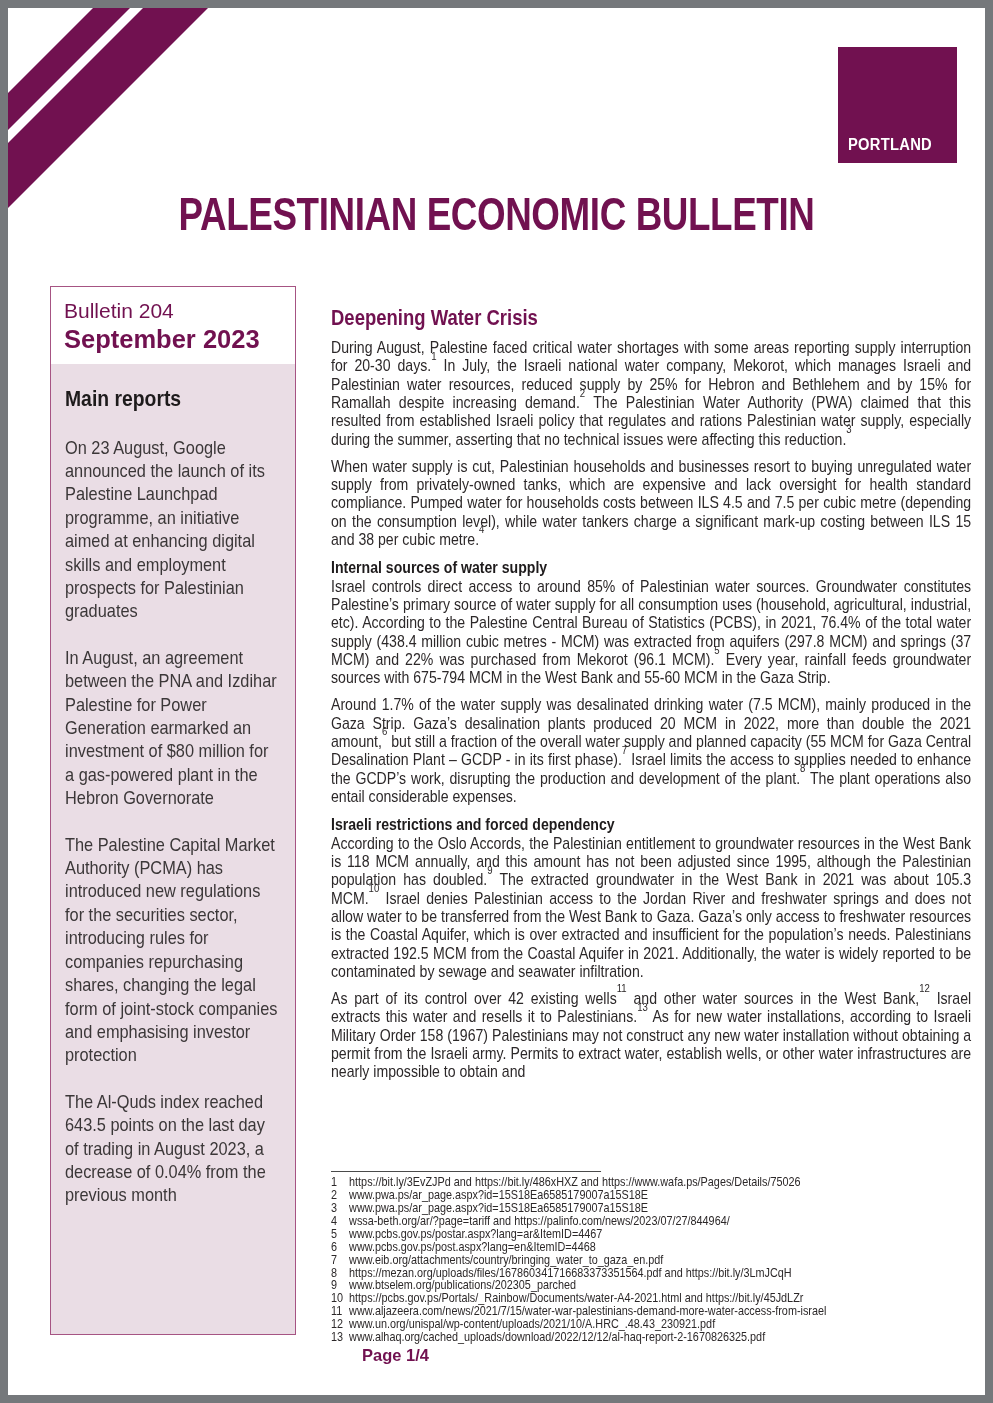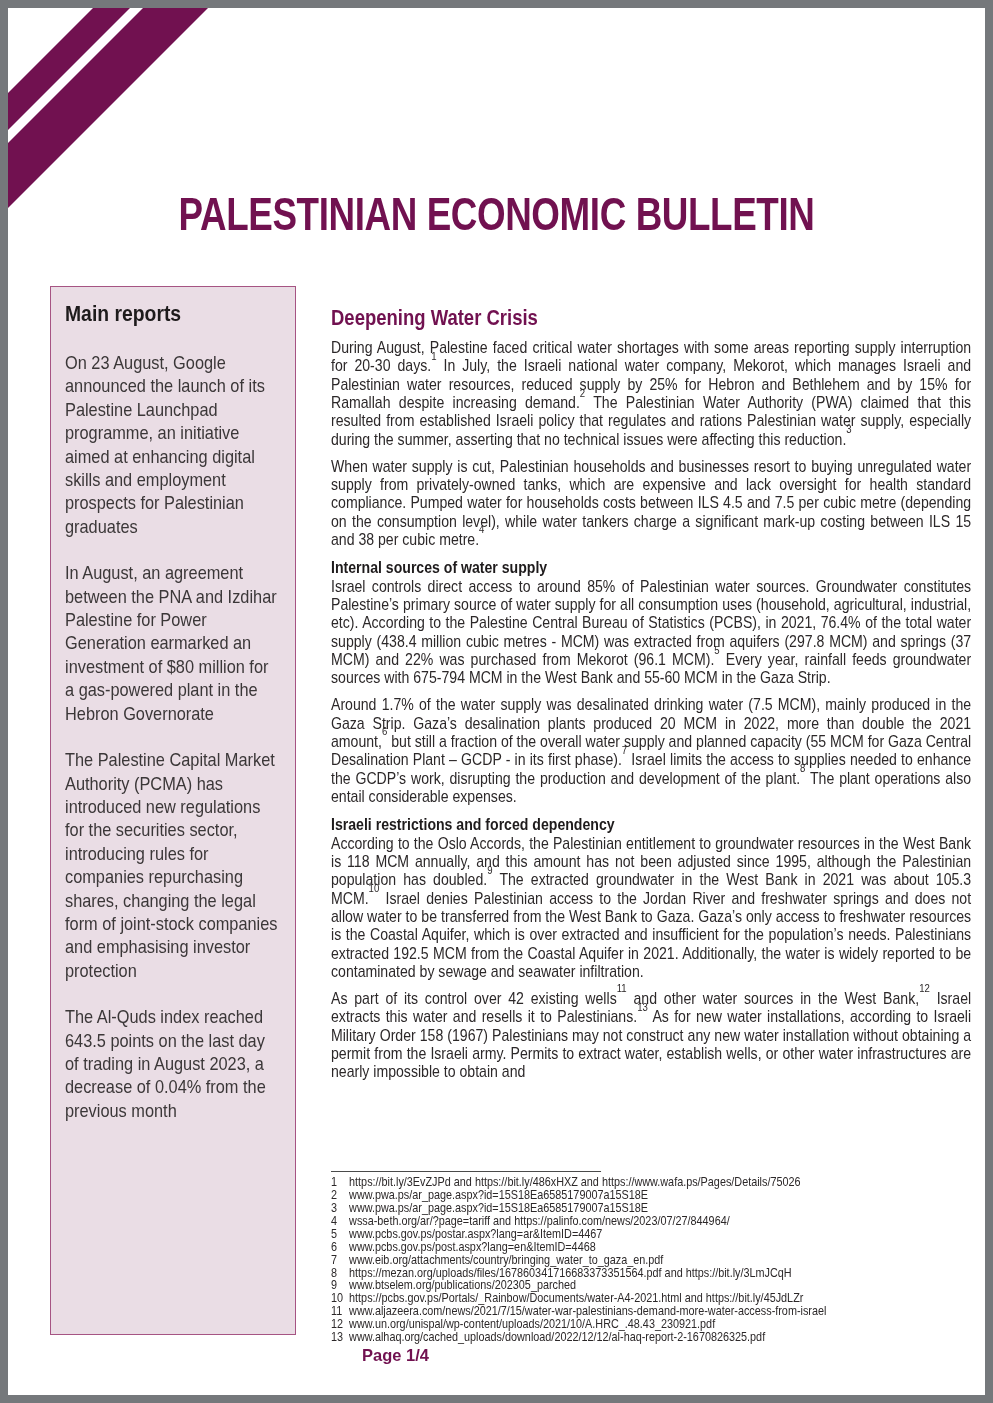--- a/index.html
+++ b/index.html
@@ -11,21 +11,21 @@
   .frame{position:relative;width:993px;height:1403px;box-sizing:border-box;border:8px solid var(--frame);background:#fff;overflow:hidden;}
   .stripes{position:absolute;left:0;top:0;}
   .logo{position:absolute;left:830px;top:39px;width:119px;height:116px;background:var(--brand);}
   .logo span{position:absolute;left:10px;bottom:9px;color:#fff;font-weight:bold;font-size:16px;letter-spacing:0.3px;transform:scaleX(0.92);transform-origin:0 100%;white-space:nowrap;}
   h1.title{position:absolute;top:183px;left:0;width:977px;margin:0;text-align:center;font-size:46px;line-height:1;font-weight:bold;color:var(--brand);white-space:nowrap;transform:scaleX(0.8);letter-spacing:-0.5px;}
   
   aside.sidebar{position:absolute;left:42px;top:278px;width:246px;height:1049px;box-sizing:border-box;border:1.5px solid var(--sidebar-border);display:flex;flex-direction:column;background:#fff;}
   .sb-head{padding:11px 13px 9px;}
   .sb-no{font-size:21px;line-height:1.25;color:var(--brand);}
   .sb-date{font-size:25.5px;line-height:1.15;font-weight:bold;color:var(--brand);margin-top:1px;}
-  .sb-body{flex:1;background:var(--sidebar-bg);padding:6px 14px 10px;overflow:hidden;}
+  .sb-body{flex:1;background:var(--sidebar-bg);padding:14px 14px 10px;overflow:hidden;}
   .condense{transform:scaleX(0.86);transform-origin:0 0;width:116.3%;}
   .sb-body h2{font-size:22.5px;margin:8px 0 24px;color:var(--heading-text);}
   .sb-body p{font-size:19px;line-height:23.4px;margin:0 0 23px;color:var(--sidebar-text);}
   
   main.article{position:absolute;left:323px;top:298px;width:640px;height:1038px;display:flex;flex-direction:column;gap:28px;}
   .article-text h2{font-size:21.5px;margin:0 0 7px;color:var(--brand);}
   .article-text p{font-size:16.4px;line-height:18.35px;text-align:justify;margin:0 0 8.5px;color:var(--text);}
   .article-text h3{font-size:16.4px;line-height:18.35px;margin:10px 0 0;color:var(--heading-text);}
   sup{font-size:68%;line-height:0;position:relative;top:-0.45em;}
   .fn-block{margin-top:auto;}
@@ -39,24 +39,31 @@
 </head>
 <body>
 
 <div class="frame">
 
   <svg class="stripes" width="210" height="210" viewBox="0 0 210 210" aria-hidden="true">
     <polygon points="85,0 122,0 0,122 0,85" class="stripe" fill="#711150"></polygon>
     <polygon points="135,0 200,0 0,200 0,135" class="stripe" fill="#711150"></polygon>
   </svg>
 
+  <div class="logo">
+    <span>PORTLAND</span>
+  </div>
 
   <h1 class="title">PALESTINIAN ECONOMIC BULLETIN</h1>
 
   <aside class="sidebar">
+    <div class="sb-head">
+      <div class="sb-no">Bulletin 204</div>
+      <div class="sb-date">September 2023</div>
+    </div>
     <div class="sb-body">
       <div class="condense">
         <h2>Main reports</h2>
         <div>
             <p>On 23 August, Google announced the launch of its Palestine Launchpad programme, an initiative aimed at enhancing digital skills and employment prospects for Palestinian graduates</p>
             <p>In August, an agreement between the PNA and Izdihar Palestine for Power Generation earmarked an investment of $80 million for a gas-powered plant in the Hebron Governorate</p>
             <p>The Palestine Capital Market Authority (PCMA) has introduced new regulations for the securities sector, introducing rules for companies repurchasing shares, changing the legal form of joint-stock companies and emphasising investor protection</p>
             <p>The Al-Quds index reached 643.5 points on the last day of trading in August 2023, a decrease of 0.04% from the previous month</p>
           </div>
       </div>

